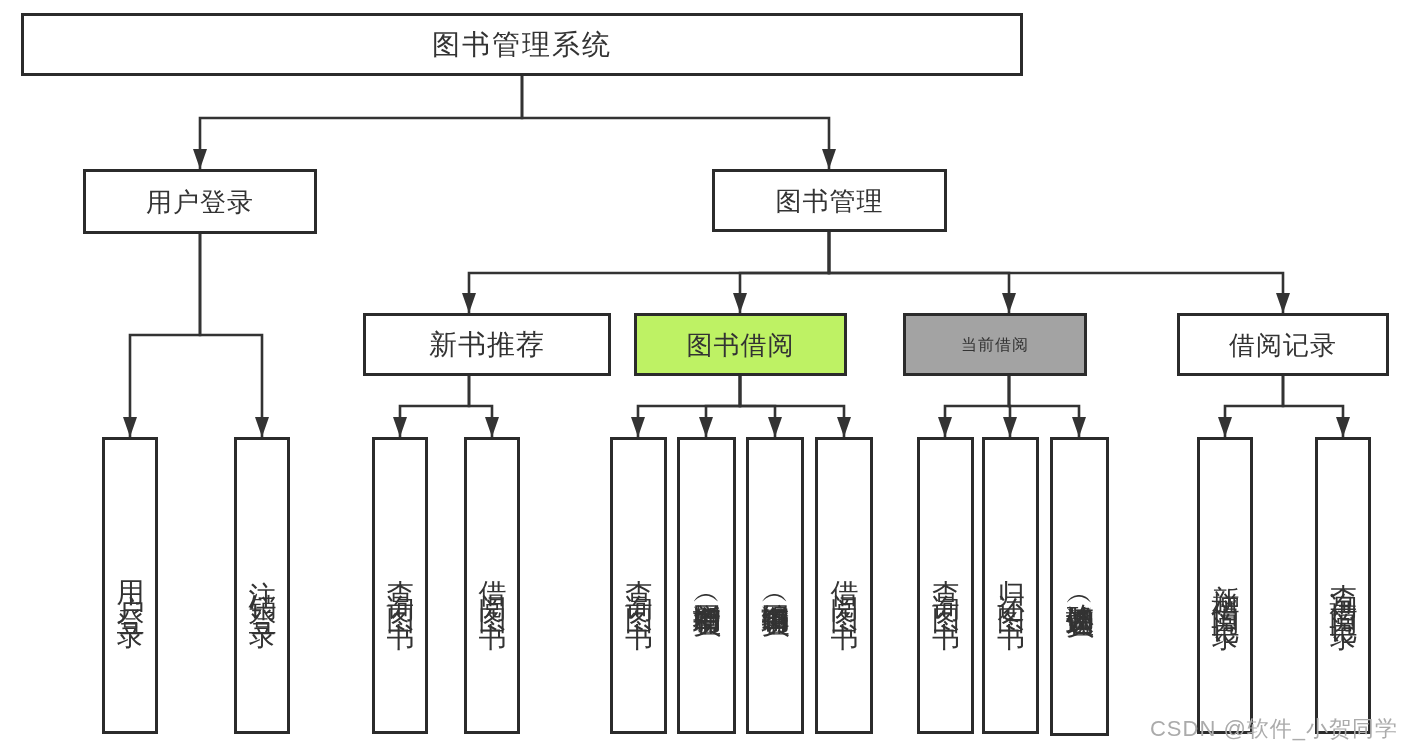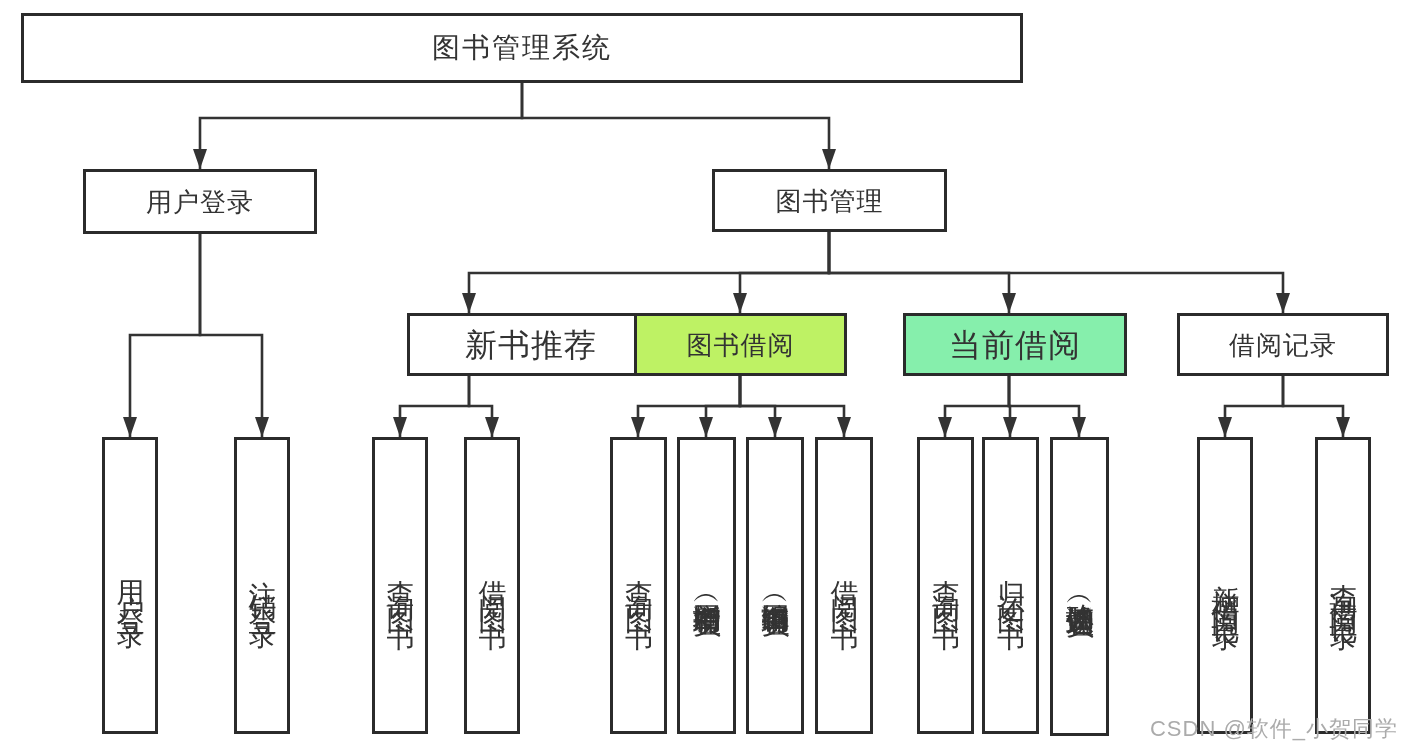--- a/index.html
+++ b/index.html
@@ -70,36 +70,36 @@
       <polyline points="740,376 740,406 706,406 706,437" fill="none" stroke="#333333" stroke-width="2.6" marker-end="url(#arw)"></polyline>
       <polyline points="740,376 740,406 775,406 775,437" fill="none" stroke="#333333" stroke-width="2.6" marker-end="url(#arw)"></polyline>
       <polyline points="740,376 740,406 844,406 844,437" fill="none" stroke="#333333" stroke-width="2.6" marker-end="url(#arw)"></polyline>
       <polyline points="1009,376 1009,406 945,406 945,437" fill="none" stroke="#333333" stroke-width="2.6" marker-end="url(#arw)"></polyline>
       <polyline points="1009,376 1009,406 1010,406 1010,437" fill="none" stroke="#333333" stroke-width="2.6" marker-end="url(#arw)"></polyline>
       <polyline points="1009,376 1009,406 1079,406 1079,437" fill="none" stroke="#333333" stroke-width="2.6" marker-end="url(#arw)"></polyline>
       <polyline points="1283,376 1283,406 1225,406 1225,437" fill="none" stroke="#333333" stroke-width="2.6" marker-end="url(#arw)"></polyline>
       <polyline points="1283,376 1283,406 1343,406 1343,437" fill="none" stroke="#333333" stroke-width="2.6" marker-end="url(#arw)"></polyline>
     </svg>
   <div class="nodes-layer">
-      <div class="node h" style="left: 21px; top: 13px; width: 1002px; height: 70px; font-size: 28px; border-color: rgb(43, 43, 43); background: rgb(255, 255, 255); color: rgb(51, 51, 51);">
+      <div class="node h" style="left: 21px; top: 13px; width: 1002px; height: 63px; font-size: 28px; border-color: rgb(43, 43, 43); background: rgb(255, 255, 255); color: rgb(51, 51, 51);">
         <span style="letter-spacing: 2px;">图书管理系统</span>
       </div>
       <div class="node h" style="left: 83px; top: 169px; width: 234px; height: 65px; font-size: 26px; border-color: rgb(43, 43, 43); background: rgb(255, 255, 255); color: rgb(51, 51, 51);">
         <span style="letter-spacing: 1px;">用户登录</span>
       </div>
       <div class="node h" style="left: 712px; top: 169px; width: 235px; height: 63px; font-size: 26px; border-color: rgb(43, 43, 43); background: rgb(255, 255, 255); color: rgb(51, 51, 51); text-align: right;">
         <span style="letter-spacing: 1px;">图书管理</span>
       </div>
-      <div class="node h" style="left: 363px; top: 313px; width: 248px; height: 63px; font-size: 32px; border-color: rgb(43, 43, 43); background: rgb(255, 255, 255); color: rgb(51, 51, 51); margin-left: 44px;">
+      <div class="node h" style="left: 363px; top: 313px; width: 248px; height: 63px; font-size: 28px; border-color: rgb(43, 43, 43); background: rgb(255, 255, 255); color: rgb(51, 51, 51);">
         <span style="letter-spacing: 1px;">新书推荐</span>
       </div>
       <div class="node h" style="left: 634px; top: 313px; width: 213px; height: 63px; font-size: 26px; border-color: rgb(43, 43, 43); background: #bef264; color: rgb(51, 51, 51);">
         <span style="letter-spacing: 1px;">图书借阅</span>
       </div>
-      <div class="node h" style="left: 903px; top: 313px; width: 224px; height: 63px; font-size: 32px; border-color: rgb(43, 43, 43); background: #86efac; color: rgb(51, 51, 51);">
+      <div class="node h" style="left: 903px; top: 313px; width: 184px; height: 63px; font-size: 16px; border-color: rgb(43, 43, 43); background: #a3a3a3; color: rgb(51, 51, 51);">
         <span style="letter-spacing: 1px;">当前借阅</span>
       </div>
       <div class="node h" style="left: 1177px; top: 313px; width: 212px; height: 63px; font-size: 26px; border-color: rgb(43, 43, 43); background: rgb(255, 255, 255); color: rgb(51, 51, 51);">
         <span style="letter-spacing: 1px;">借阅记录</span>
       </div>
       <div class="node v" style="left: 102px; top: 437px; width: 56px; height: 297px; font-size: 28px; border-color: rgb(43, 43, 43); background: rgb(255, 255, 255); color: rgb(51, 51, 51);">
         <span style="letter-spacing: 14px;">用户登录</span>
       </div>
       <div class="node v" style="left: 234px; top: 437px; width: 56px; height: 297px; font-size: 28px; border-color: rgb(43, 43, 43); background: rgb(255, 255, 255); color: rgb(51, 51, 51);">
         <span style="letter-spacing: 14px;">注销登录</span>

